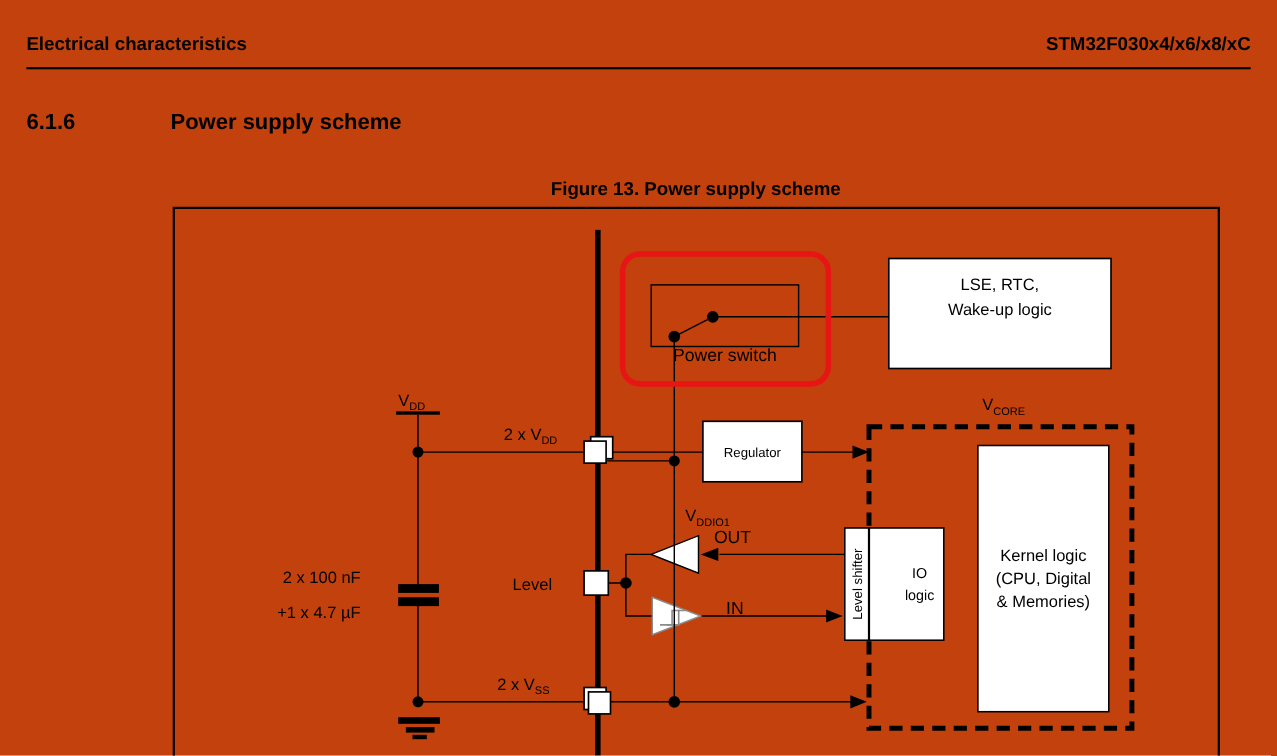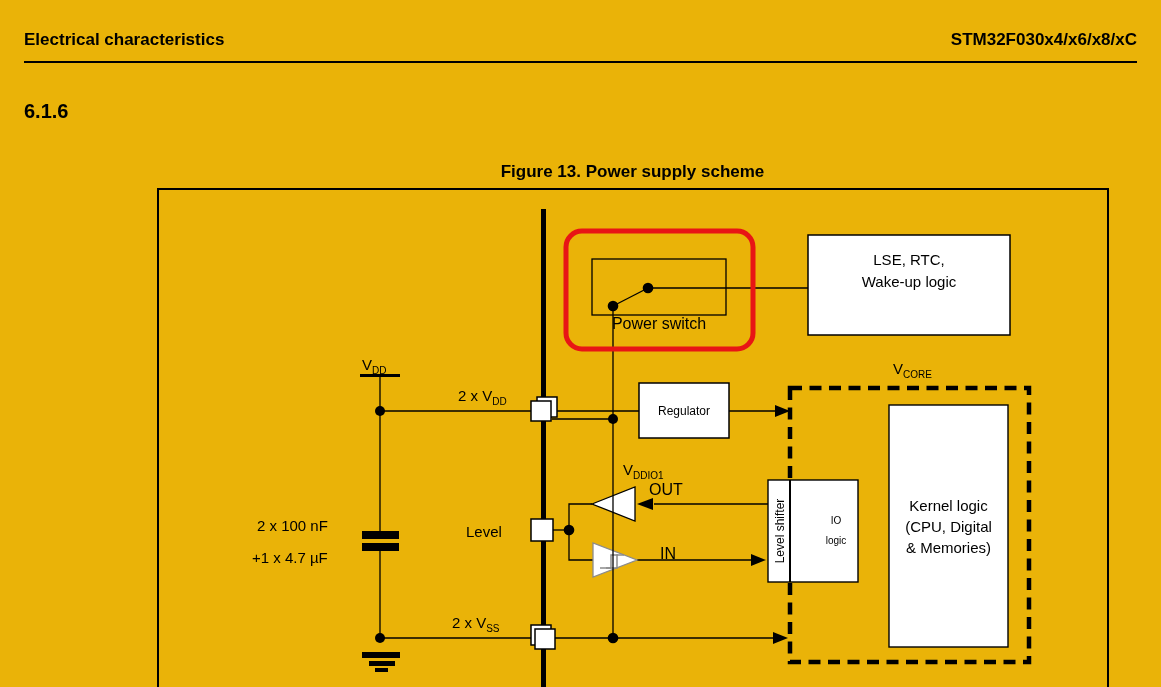--- a/index.html
+++ b/index.html
@@ -1,51 +1,52 @@
 <!DOCTYPE html>
 <html><head>
 <meta charset="utf-8">
 <style>
   html,body{margin:0;padding:0;background:#ffffff;}
   #screen{
-    position:relative;width:1161px;height:687px;background:#eab308;
+    position:relative;width:1161px;height:687px;background:#c2410c;
     font-family:"Liberation Sans","DejaVu Sans",sans-serif;color:#000;
     overflow:hidden;
   }
   .abs{position:absolute;}
   .hdr{top:30px;font-size:17px;font-weight:bold;white-space:nowrap;}
   .rule{left:24px;top:61px;width:1113px;height:2px;background:#000;}
   .h2{top:100px;font-size:20px;font-weight:bold;white-space:nowrap;}
   .caption{left:157px;top:162px;width:951px;text-align:center;font-size:17px;font-weight:bold;}
   .frame{left:157px;top:188px;width:948px;height:520px;border:2px solid #000;}
   .lbl{font-size:15px;white-space:nowrap;line-height:17px;}
   .lbl sub{font-size:10px;line-height:10px;}
   .small{font-size:16px;line-height:13px;white-space:nowrap;}
   .boxtxt{display:flex;flex-direction:column;align-items:center;justify-content:center;text-align:center;}
   .lse{left:808px;top:235px;width:202px;height:71px;font-size:15px;line-height:22px;}
   .reg{left:639px;top:383px;width:90px;height:55px;font-size:12px;}
-  .iologic{left:792px;top:480px;width:88px;height:102px;font-size:10px;line-height:20px;}
+  .iologic{left:792px;top:480px;width:88px;height:102px;font-size:13px;line-height:20px;}
   .kernel{left:889px;top:405px;width:119px;height:242px;font-size:15px;line-height:21px;}
   .rot{
     position:absolute;left:770px;top:480px;width:102px;height:21px;
     transform-origin:0 0;transform:rotate(-90deg) translateX(-102px);
     text-align:center;font-size:12px;line-height:21px;white-space:nowrap;
   }
   svg{position:absolute;left:0;top:0;}
 </style>
 </head>
 <body>
 
 <div id="screen">
 
   <div class="abs hdr" style="left:24px;">Electrical characteristics</div>
   <div class="abs hdr" style="right:24px;">STM32F030x4/x6/x8/xC</div>
   <div class="abs rule"></div>
 
   <div class="abs h2" style="left:24px;">6.1.6</div>
+  <div class="abs h2" style="left:155px;">Power supply scheme</div>
 
   <div class="abs caption">Figure 13. Power supply scheme</div>
 
   <div class="abs frame"></div>
 
   <svg width="1161" height="687" viewBox="0 0 1161 687">
 
     <rect x="541" y="209" width="5" height="478" fill="#000"></rect>
 
     <g stroke="#000" stroke-width="1.3" fill="none">

